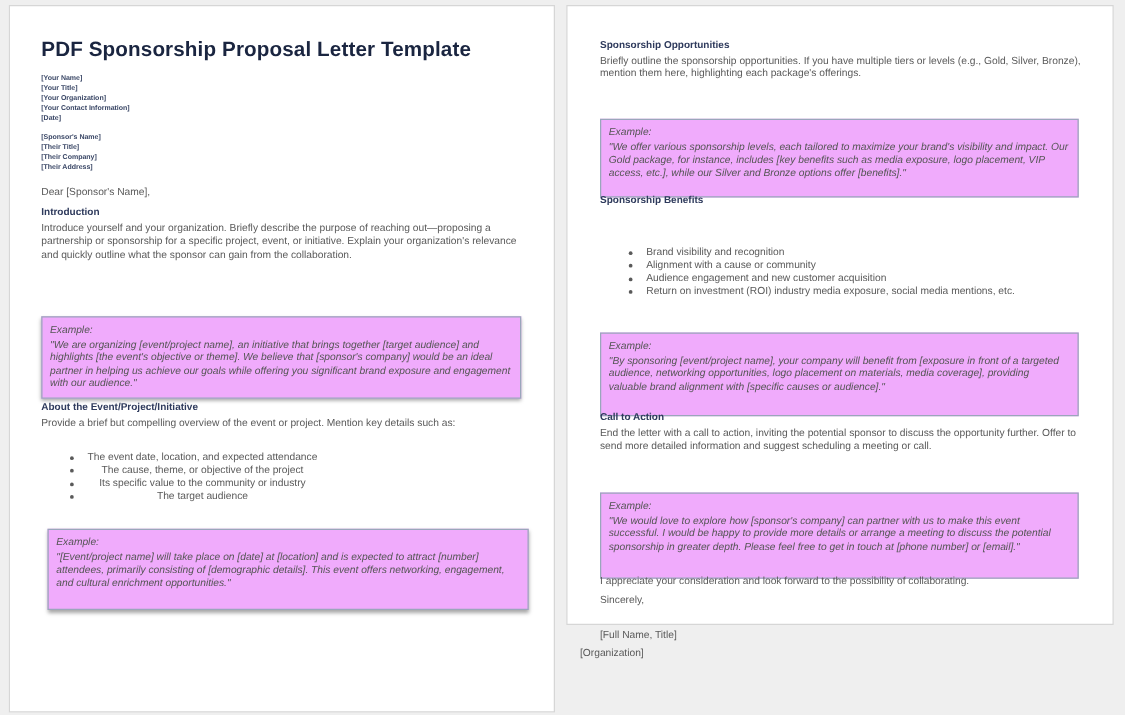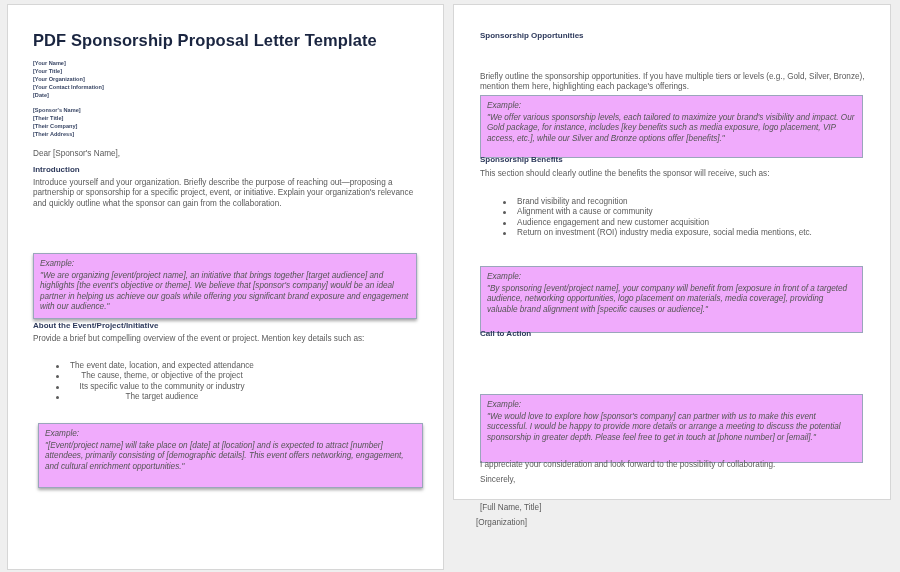--- a/index.html
+++ b/index.html
@@ -74,42 +74,42 @@
   </ul>
 
   <div class="ex shadow" style="left:30px;top:398px;width:385px;height:65px;">
     <div class="lbl">Example:</div>
     <div class="txt">"[Event/project name] will take place on [date] at [location] and is expected to attract [number] attendees, primarily consisting of [demographic details]. This event offers networking, engagement, and cultural enrichment opportunities."</div>
   </div>
 </div>
 
 <div class="page" id="page-right">
   <div class="abs h2" style="left:26px;top:26px;">Sponsorship Opportunities</div>
-  <div class="abs body" style="left:26px;top:39px;width:392px;margin-top:28px;">Briefly outline the sponsorship opportunities. If you have multiple tiers or levels (e.g., Gold, Silver, Bronze), mention them here, highlighting each package's offerings.</div>
+  <div class="abs body" style="left:26px;top:39px;width:392px;">Briefly outline the sponsorship opportunities. If you have multiple tiers or levels (e.g., Gold, Silver, Bronze), mention them here, highlighting each package's offerings.</div>
   <div class="ex" style="left:26px;top:70px;width:383px;height:63px;">
     <div class="lbl">Example:</div>
     <div class="txt">"We offer various sponsorship levels, each tailored to maximize your brand's visibility and impact. Our Gold package, for instance, includes [key benefits such as media exposure, logo placement, VIP access, etc.], while our Silver and Bronze options offer [benefits]."</div>
   </div>
 
   <div class="abs h2" style="left:26px;top:150px;">Sponsorship Benefits</div>
-  <div class="abs body" style="left:26px;top:164px;width:392px;">This section should clearly outline the benefits the sponsor will receive, such as:</div>
   <ul class="abs bul" style="left:26px;top:180px;">
     <li>Brand visibility and recognition</li>
     <li>Alignment with a cause or community</li>
     <li>Audience engagement and new customer acquisition</li>
     <li>Return on investment (ROI) industry media exposure, social media mentions, etc.</li>
   </ul>
   <div class="ex" style="left:26px;top:241px;width:383px;height:67px;">
     <div class="lbl">Example:</div>
     <div class="txt">"By sponsoring [event/project name], your company will benefit from [exposure in front of a targeted audience, networking opportunities, logo placement on materials, media coverage], providing valuable brand alignment with [specific causes or audience]."</div>
   </div>
 
   <div class="abs h2" style="left:26px;top:324px;">Call to Action</div>
+  <div class="abs body" style="left:26px;top:337px;width:395px;">End the letter with a call to action, inviting the potential sponsor to discuss the opportunity further. Offer to send more detailed information and suggest scheduling a meeting or call.</div>
   <div class="ex" style="left:26px;top:369px;width:383px;height:69px;">
     <div class="lbl">Example:</div>
     <div class="txt">"We would love to explore how [sponsor's company] can partner with us to make this event successful. I would be happy to provide more details or arrange a meeting to discuss the potential sponsorship in greater depth. Please feel free to get in touch at [phone number] or [email]."</div>
   </div>
 
   <div class="abs body" style="left:26px;top:455px;white-space:nowrap;">I appreciate your consideration and look forward to the possibility of collaborating.</div>
   <div class="abs body" style="left:26px;top:470px;">Sincerely,</div>
   <div class="abs body" style="left:26px;top:498px;">[Full Name, Title]</div>
-  <div class="abs body" style="left:22px;top:513px;">[Organization]</div>
+  <div class="abs body" style="left:10px;top:513px;">[Organization]</div>
 </div>
 
 </body></html>

